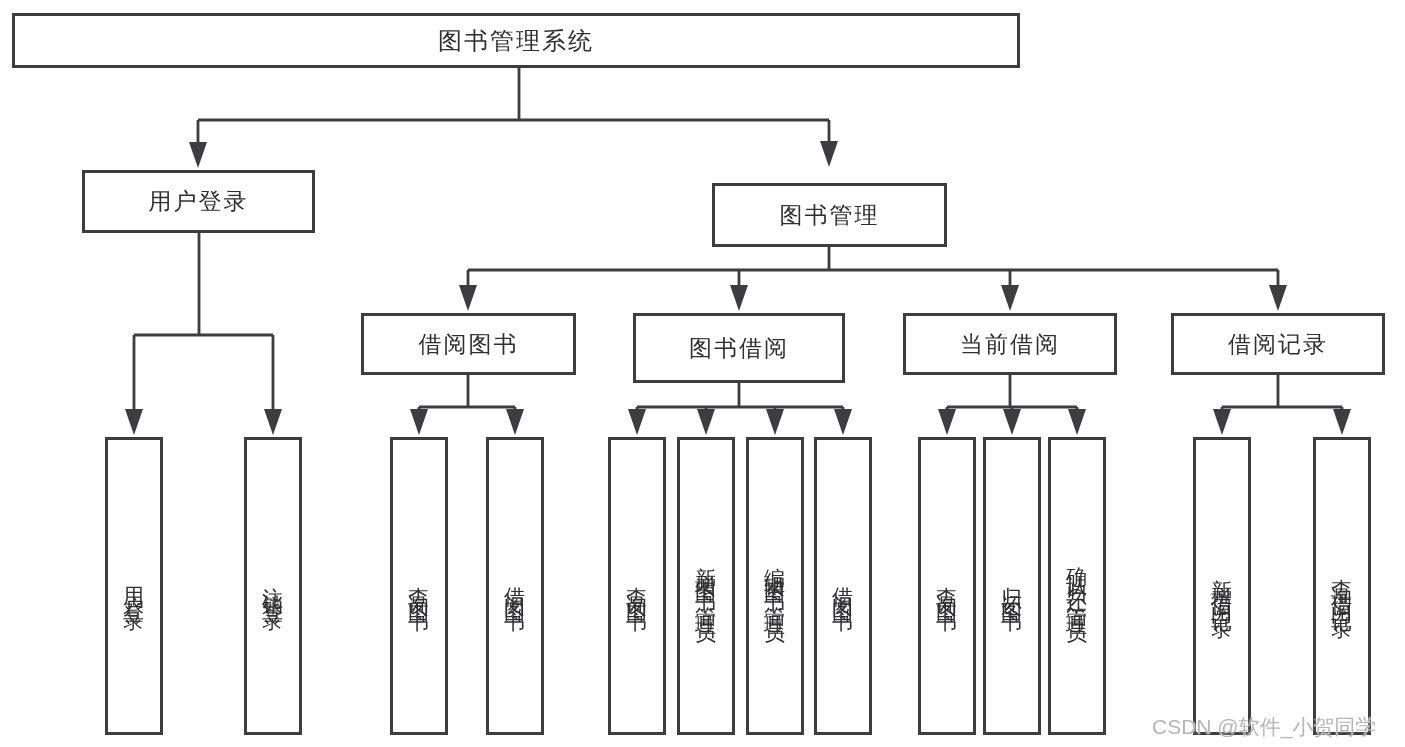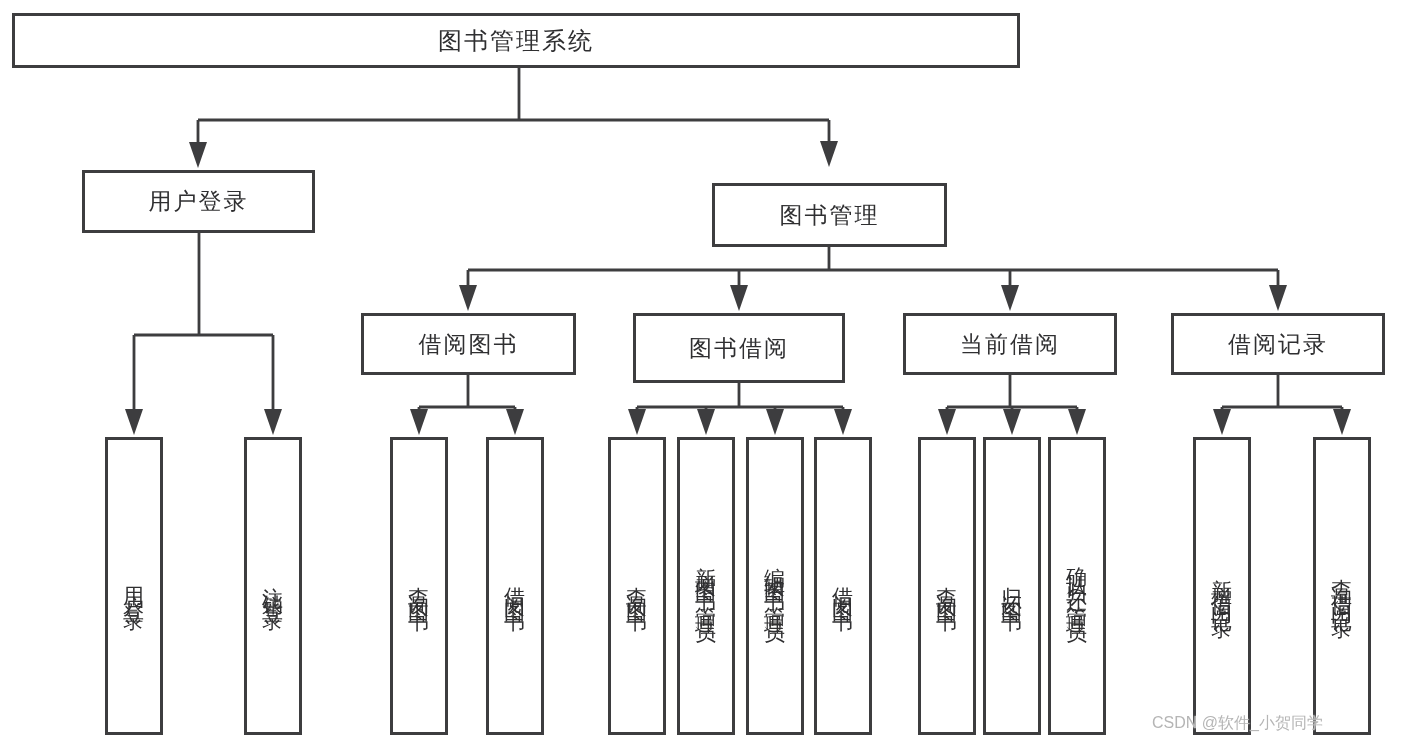--- a/index.html
+++ b/index.html
@@ -51,21 +51,21 @@
     font-size: 21px;
     letter-spacing: 8px;
     line-height: 1.1;
     color: #2f2f31;
     white-space: nowrap;
   }
   #watermark {
     position: absolute;
     left: 1152px;
     top: 713px;
-    font-size: 16px;
+    font-size: 21px;
     color: #b5b5b5;
     text-shadow: 0 0 2px #ffffff;
     white-space: nowrap;
   }
 </style>
 </head>
 <body>
 
 <div id="canvas">
 

